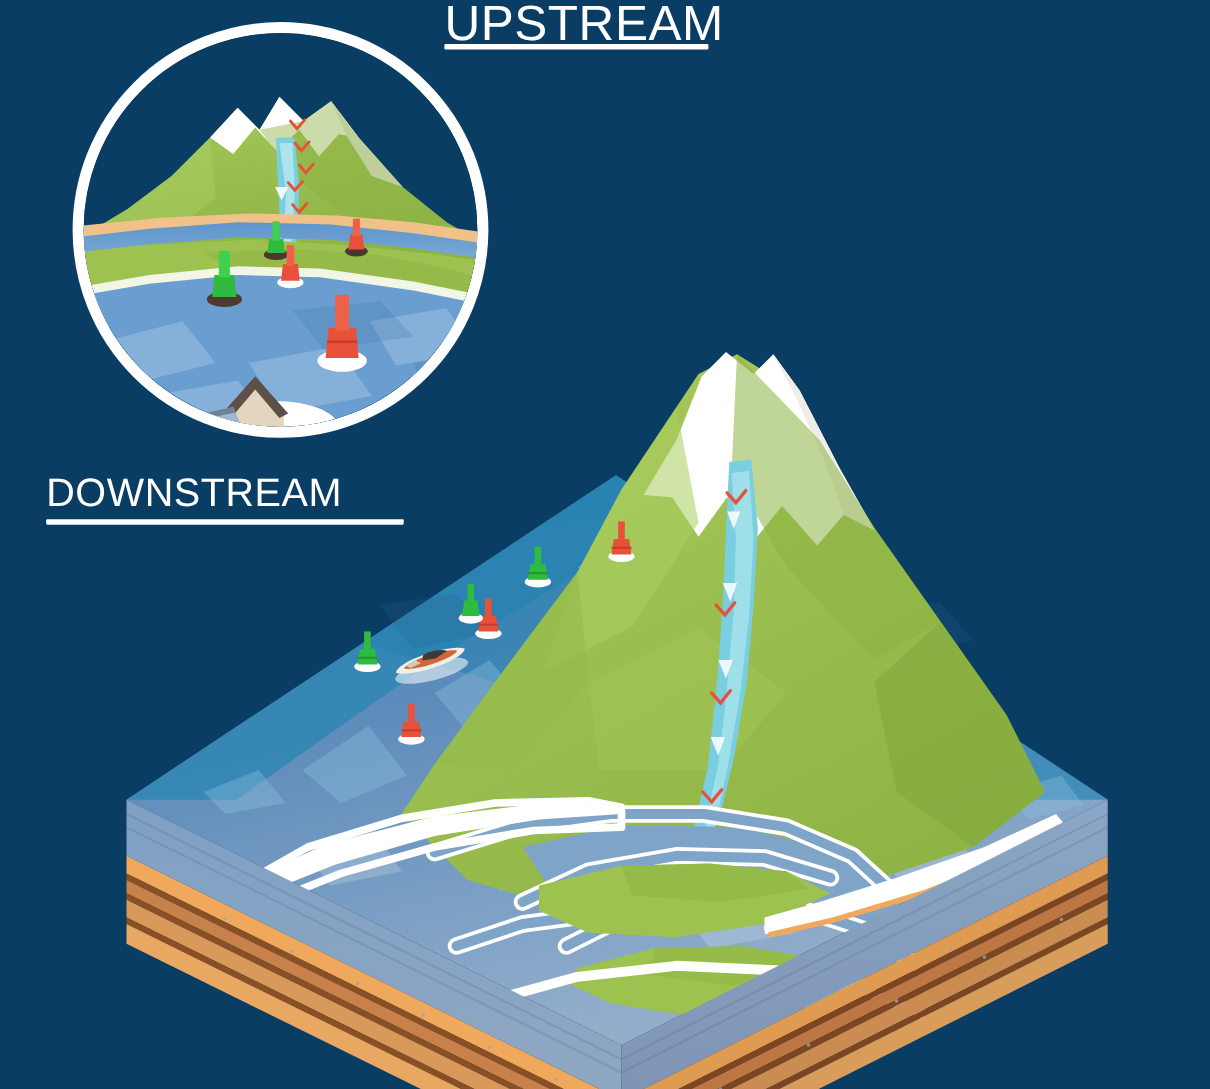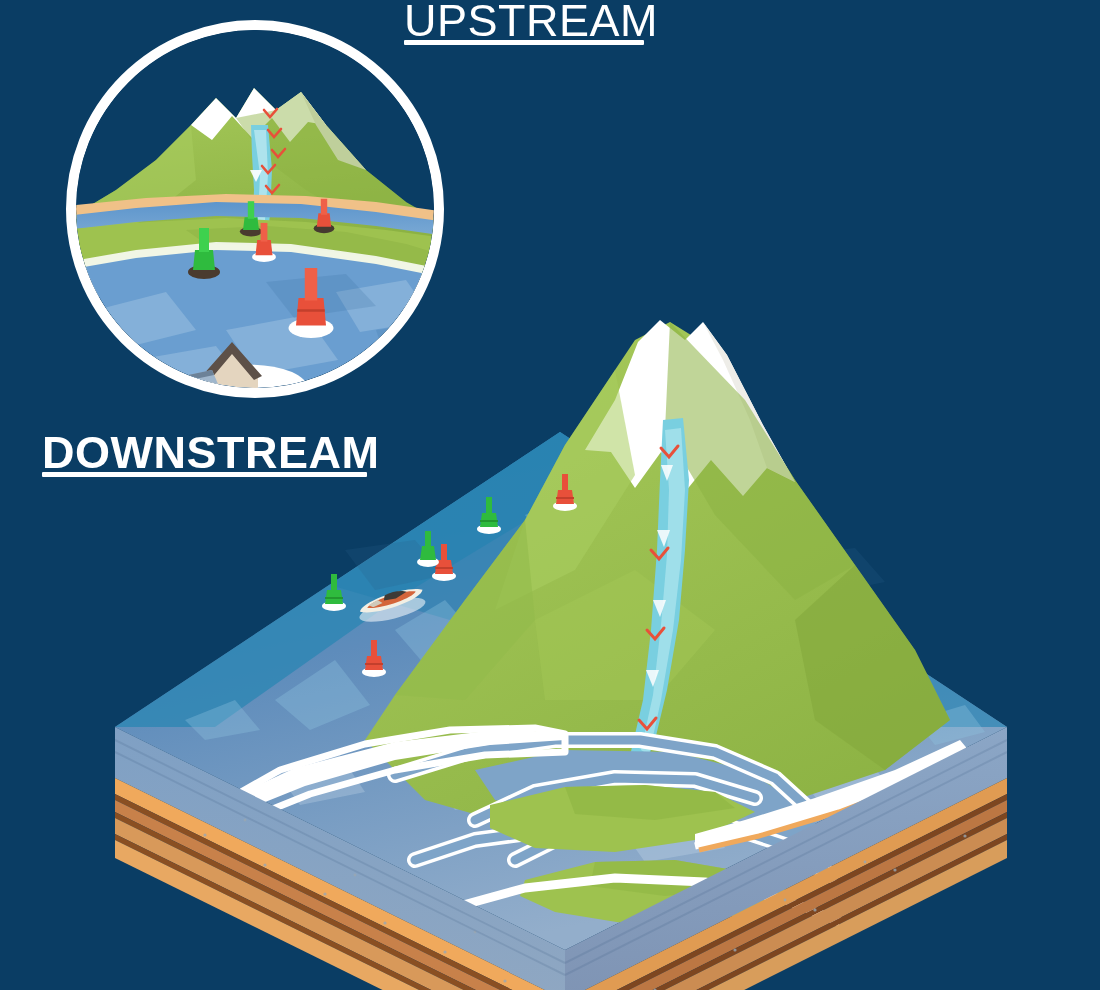--- a/index.html
+++ b/index.html
@@ -22,22 +22,21 @@
     letter-spacing:0.5px;
     white-space:nowrap;
     line-height:1;
   }
   #label-upstream{
     left:404px; top:-2px;
     font-size:45px;
   }
   #label-downstream{
     left:42px; top:430px;
-    font-size:45px;
-    font-weight:bold;
+    font-size:36px;
   }
   .label-rule{
     position:absolute;
     background:#ffffff;
     height:5px;
     border-radius:1px;
   }
   #rule-upstream{left:404px;top:40px;width:240px;}
   #rule-downstream{left:42px;top:472px;width:325px;}
 

